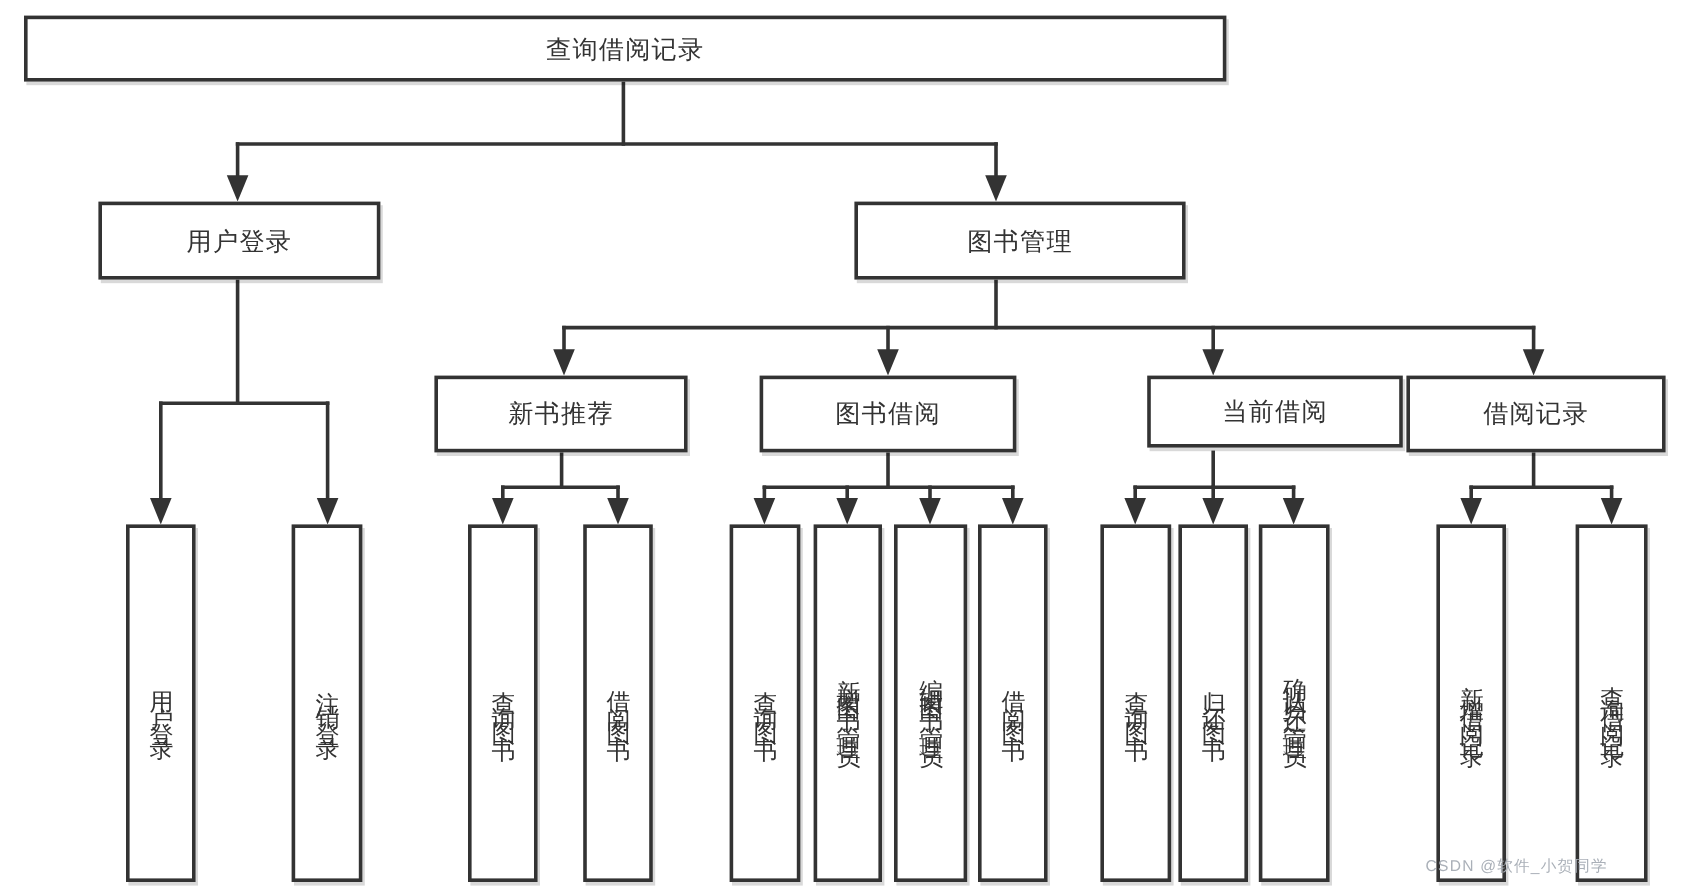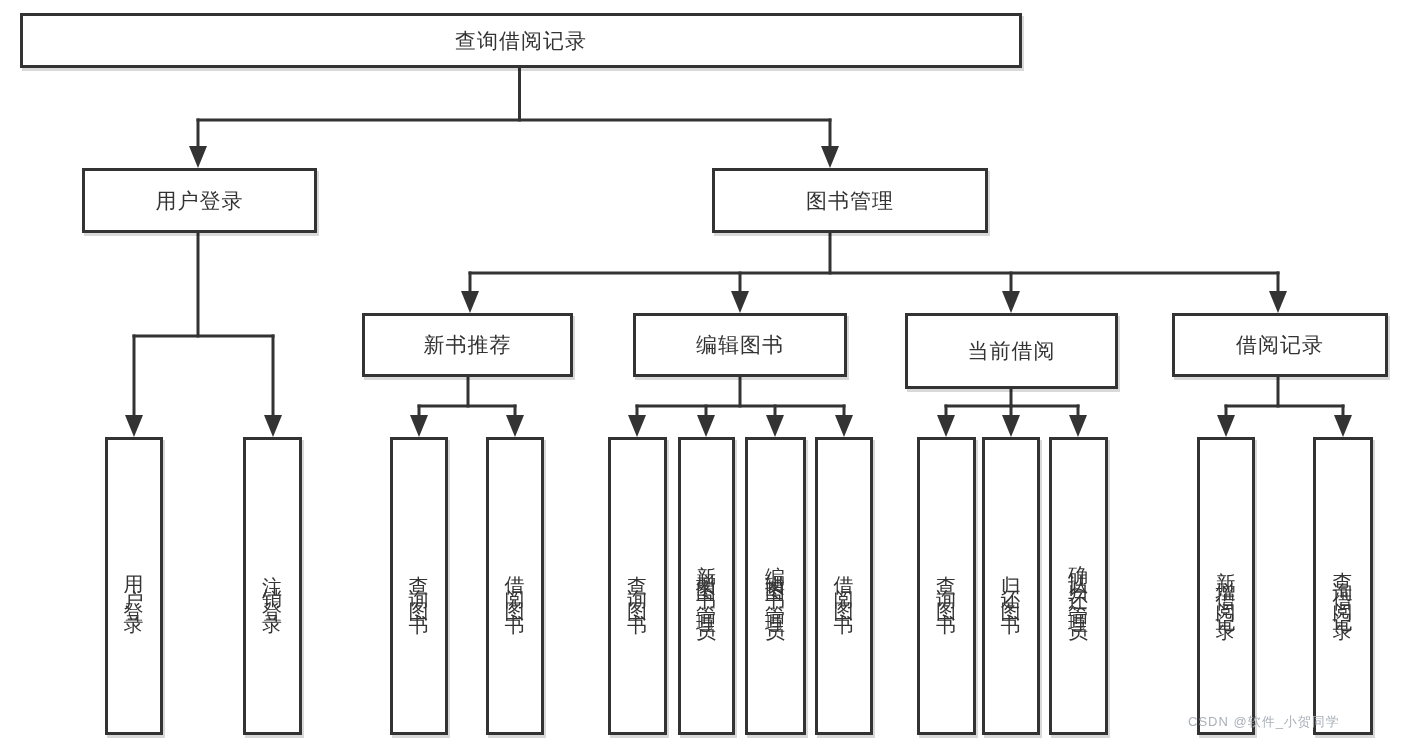--- a/index.html
+++ b/index.html
@@ -135,23 +135,23 @@
     <span>用户登录</span>
   </div>
   <div class="box hbox" style="left:712px;top:168px;width:276px;height:65px;">
     <span>图书管理</span>
   </div>
 
   <div class="box hbox" style="left:362px;top:313px;width:211px;height:64px;">
     <span>新书推荐</span>
   </div>
   <div class="box hbox" style="left:633px;top:313px;width:214px;height:64px;">
-    <span>编辑图书</span>
-  </div>
-  <div class="box hbox" style="left:905px;top:313px;width:213px;height:76px;">
+    <span>图书借阅</span>
+  </div>
+  <div class="box hbox" style="left:956px;top:313px;width:213px;height:60px;">
     <span>当前借阅</span>
   </div>
   <div class="box hbox" style="left:1172px;top:313px;width:216px;height:64px;">
     <span>借阅记录</span>
   </div>
 
   <div class="box vbox v4" style="left:105px;top:437px;width:58px;height:298px;">
     <span>用户登录</span>
   </div>
   <div class="box vbox v4" style="left:243px;top:437px;width:59px;height:298px;">

